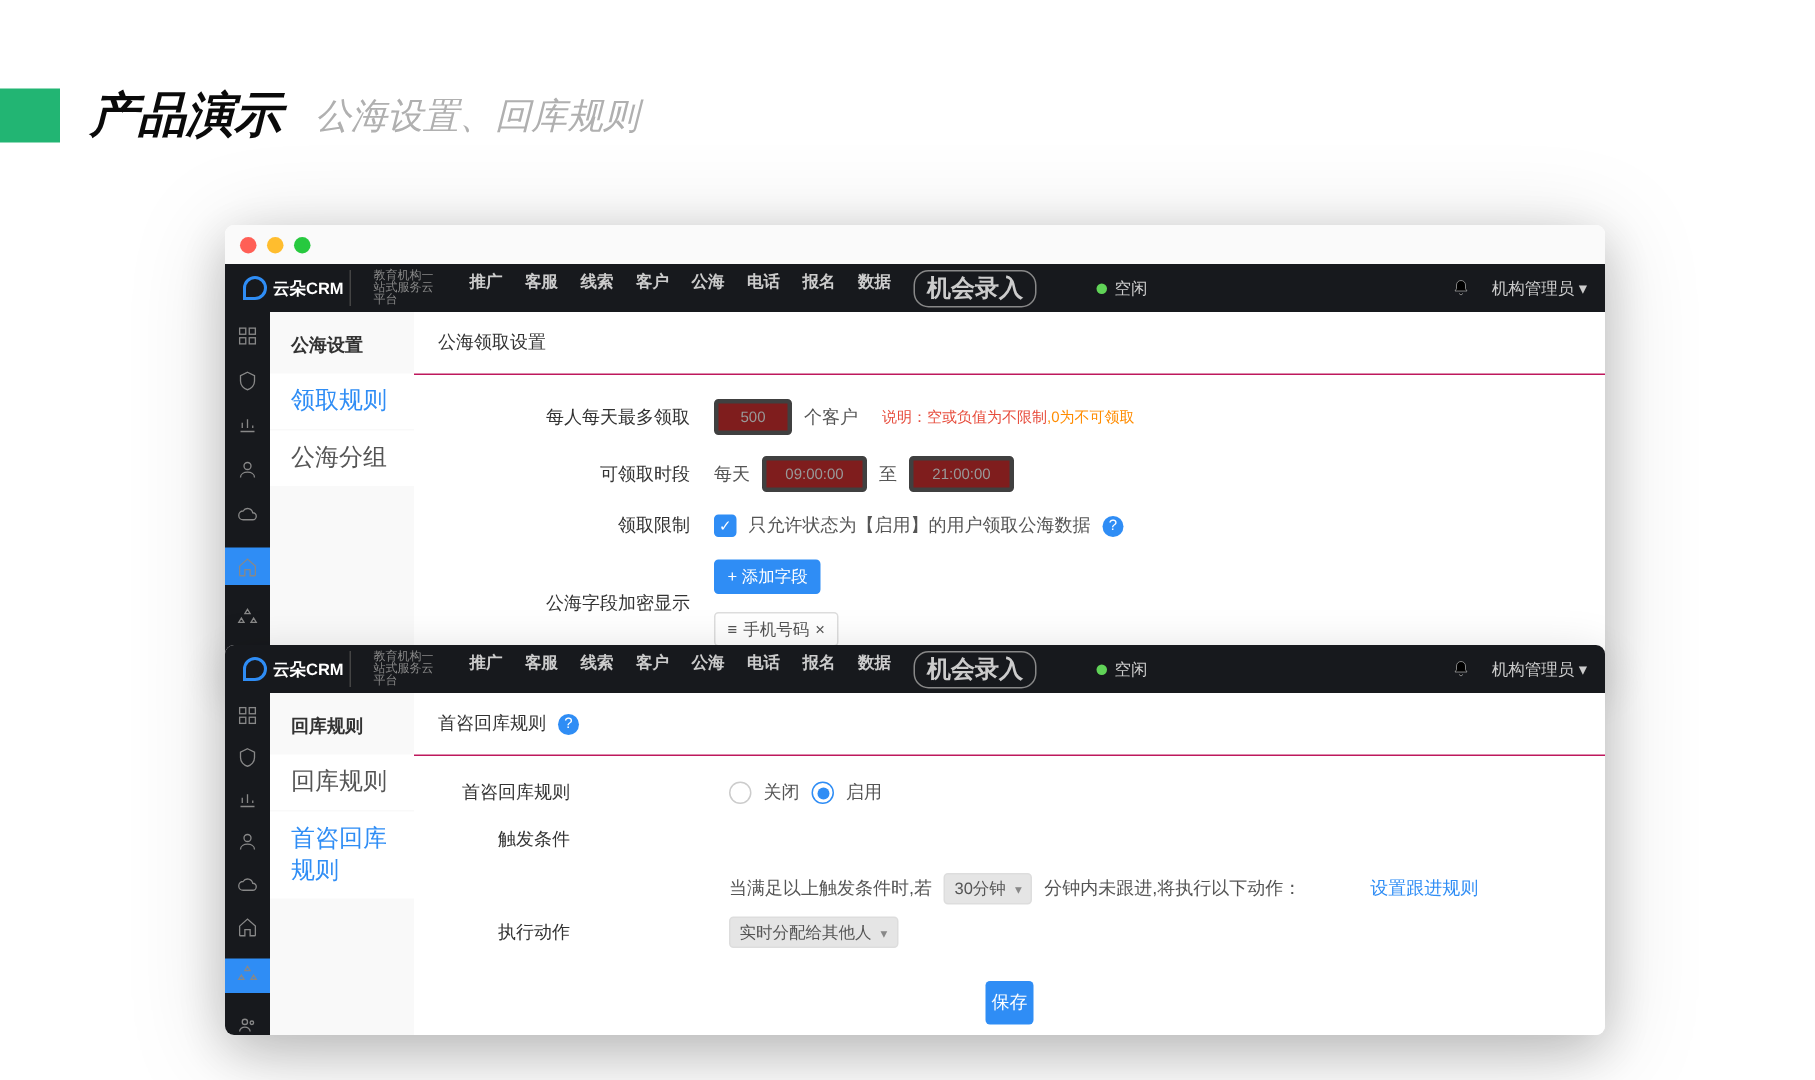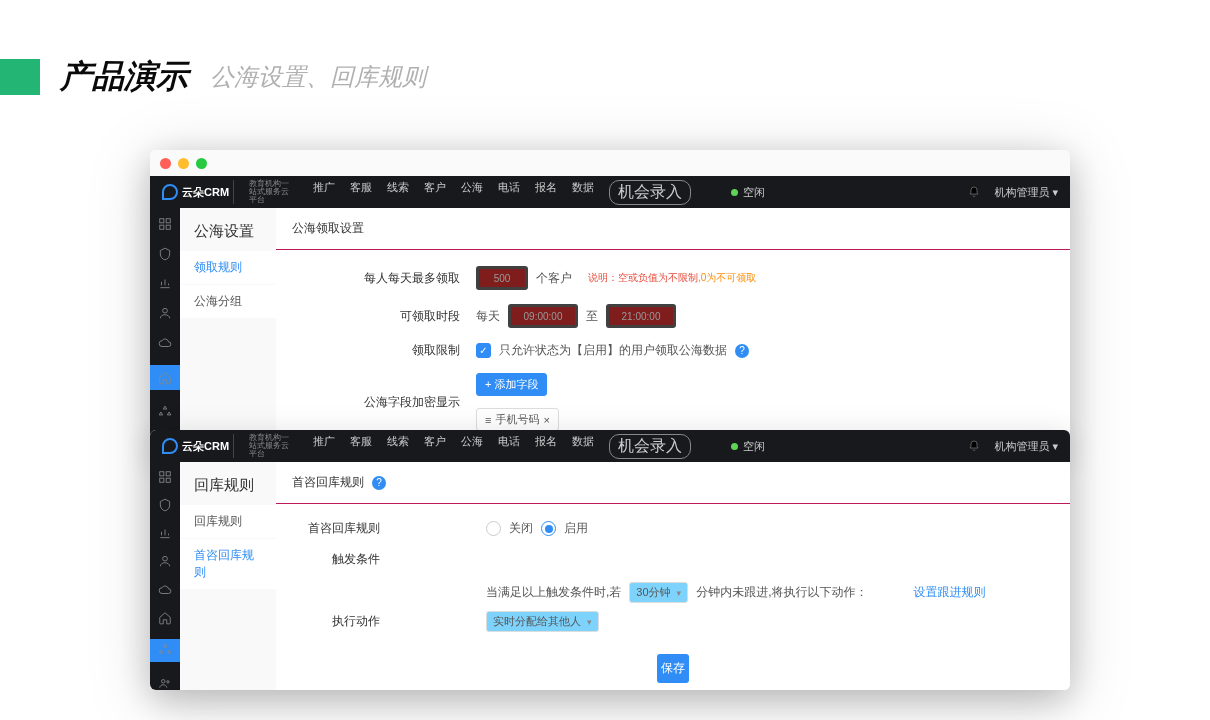--- a/index.html
+++ b/index.html
@@ -95,21 +95,21 @@
     color: #888;
     border-left: 1px solid #444;
     padding-left: 15px;
     max-width: 60px;
   }
   .nav {
     display: flex;
     gap: 15px;
     margin-left: 10px;
   }
-  .nav span { cursor: pointer; color: #ccc; }
+  .nav span { cursor: pointer; color: #ccc; font-weight: bold; }
   .nav .pill {
     border: 1px solid #888;
     border-radius: 10px;
     padding: 1px 8px;
     font-size: 16px;
   }
   .status {
     margin-left: 40px;
     display: flex;
     align-items: center;
@@ -146,27 +146,27 @@
     height: 26px;
   }
   .iconcol svg { width: 14px; height: 14px; stroke: currentColor; fill: none; stroke-width:1.5; }
 
   .sidemenu {
     width: 96px;
     background: #f9f9f9;
     padding-top: 10px;
   }
   .sidemenu .hd {
-    font-size: 15px;
-    font-weight: 400;
+    font-size: 12px;
+    font-weight: 700;
     color: #333;
     padding: 4px 14px 10px;
   }
   .sidemenu .item {
-    font-size: 12px;
+    font-size: 16px;
     color: #555;
     padding: 8px 14px;
     background: #fff;
     margin-bottom: 1px;
     cursor: pointer;
   }
   .sidemenu .item.active { color: #2f8df5; }
 
   .content {
     flex: 1;
@@ -265,21 +265,21 @@
   }
   .radio.checked { border-color:#2f8df5; }
   .radio.checked::after {
     content:""; width:8px; height:8px; border-radius:50%; background:#2f8df5;
   }
   .sel {
     border: 1px solid #ddd;
     border-radius: 3px;
     padding: 2px 6px;
     font-size: 11px;
-    background: #7dd3fc;
+    background: #e5e5e5;
     display:inline-flex; align-items:center; gap:6px;
   }
   .sel::after { content:"▾"; font-size:9px; color:#888; }
   .link { color:#2f8df5; cursor:pointer; }
   .btn-primary {
     background:#2f8df5; color:#fff; border:none;
     border-radius:3px; padding:6px 4px; font-size:12px; cursor:pointer;
   }
   .save-row { display:flex; justify-content:center; padding-top:8px; }
 </style>

